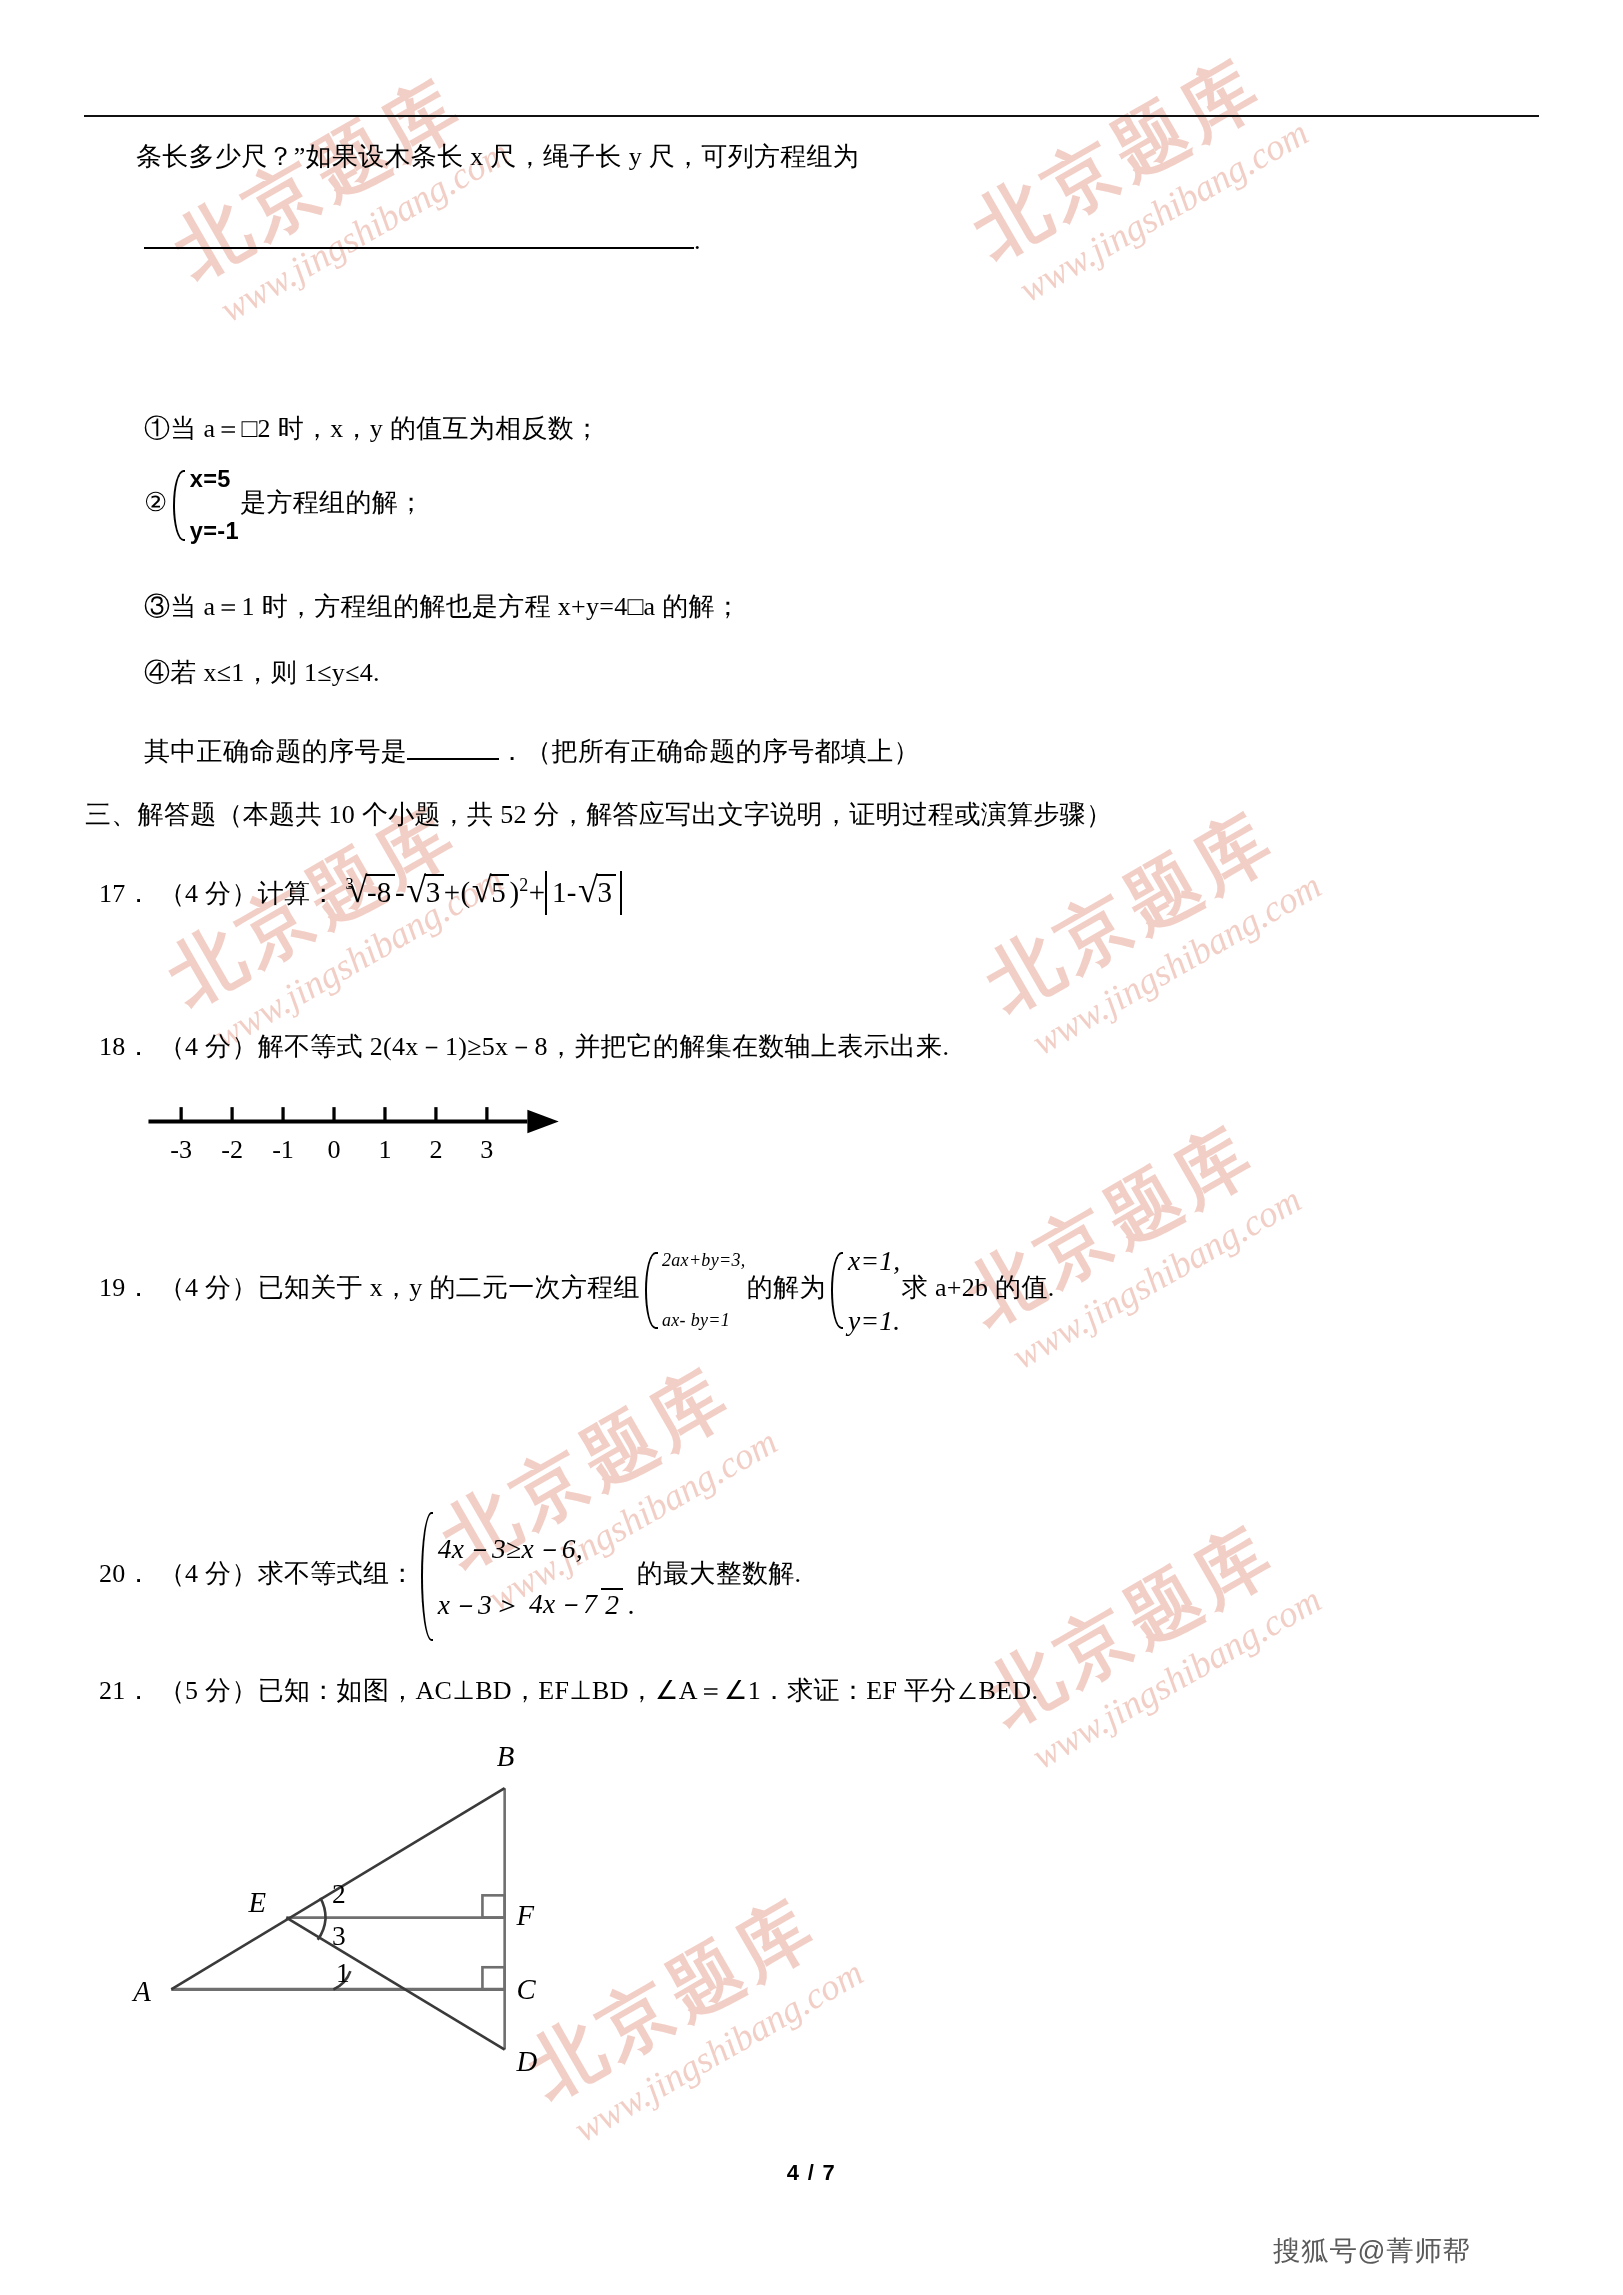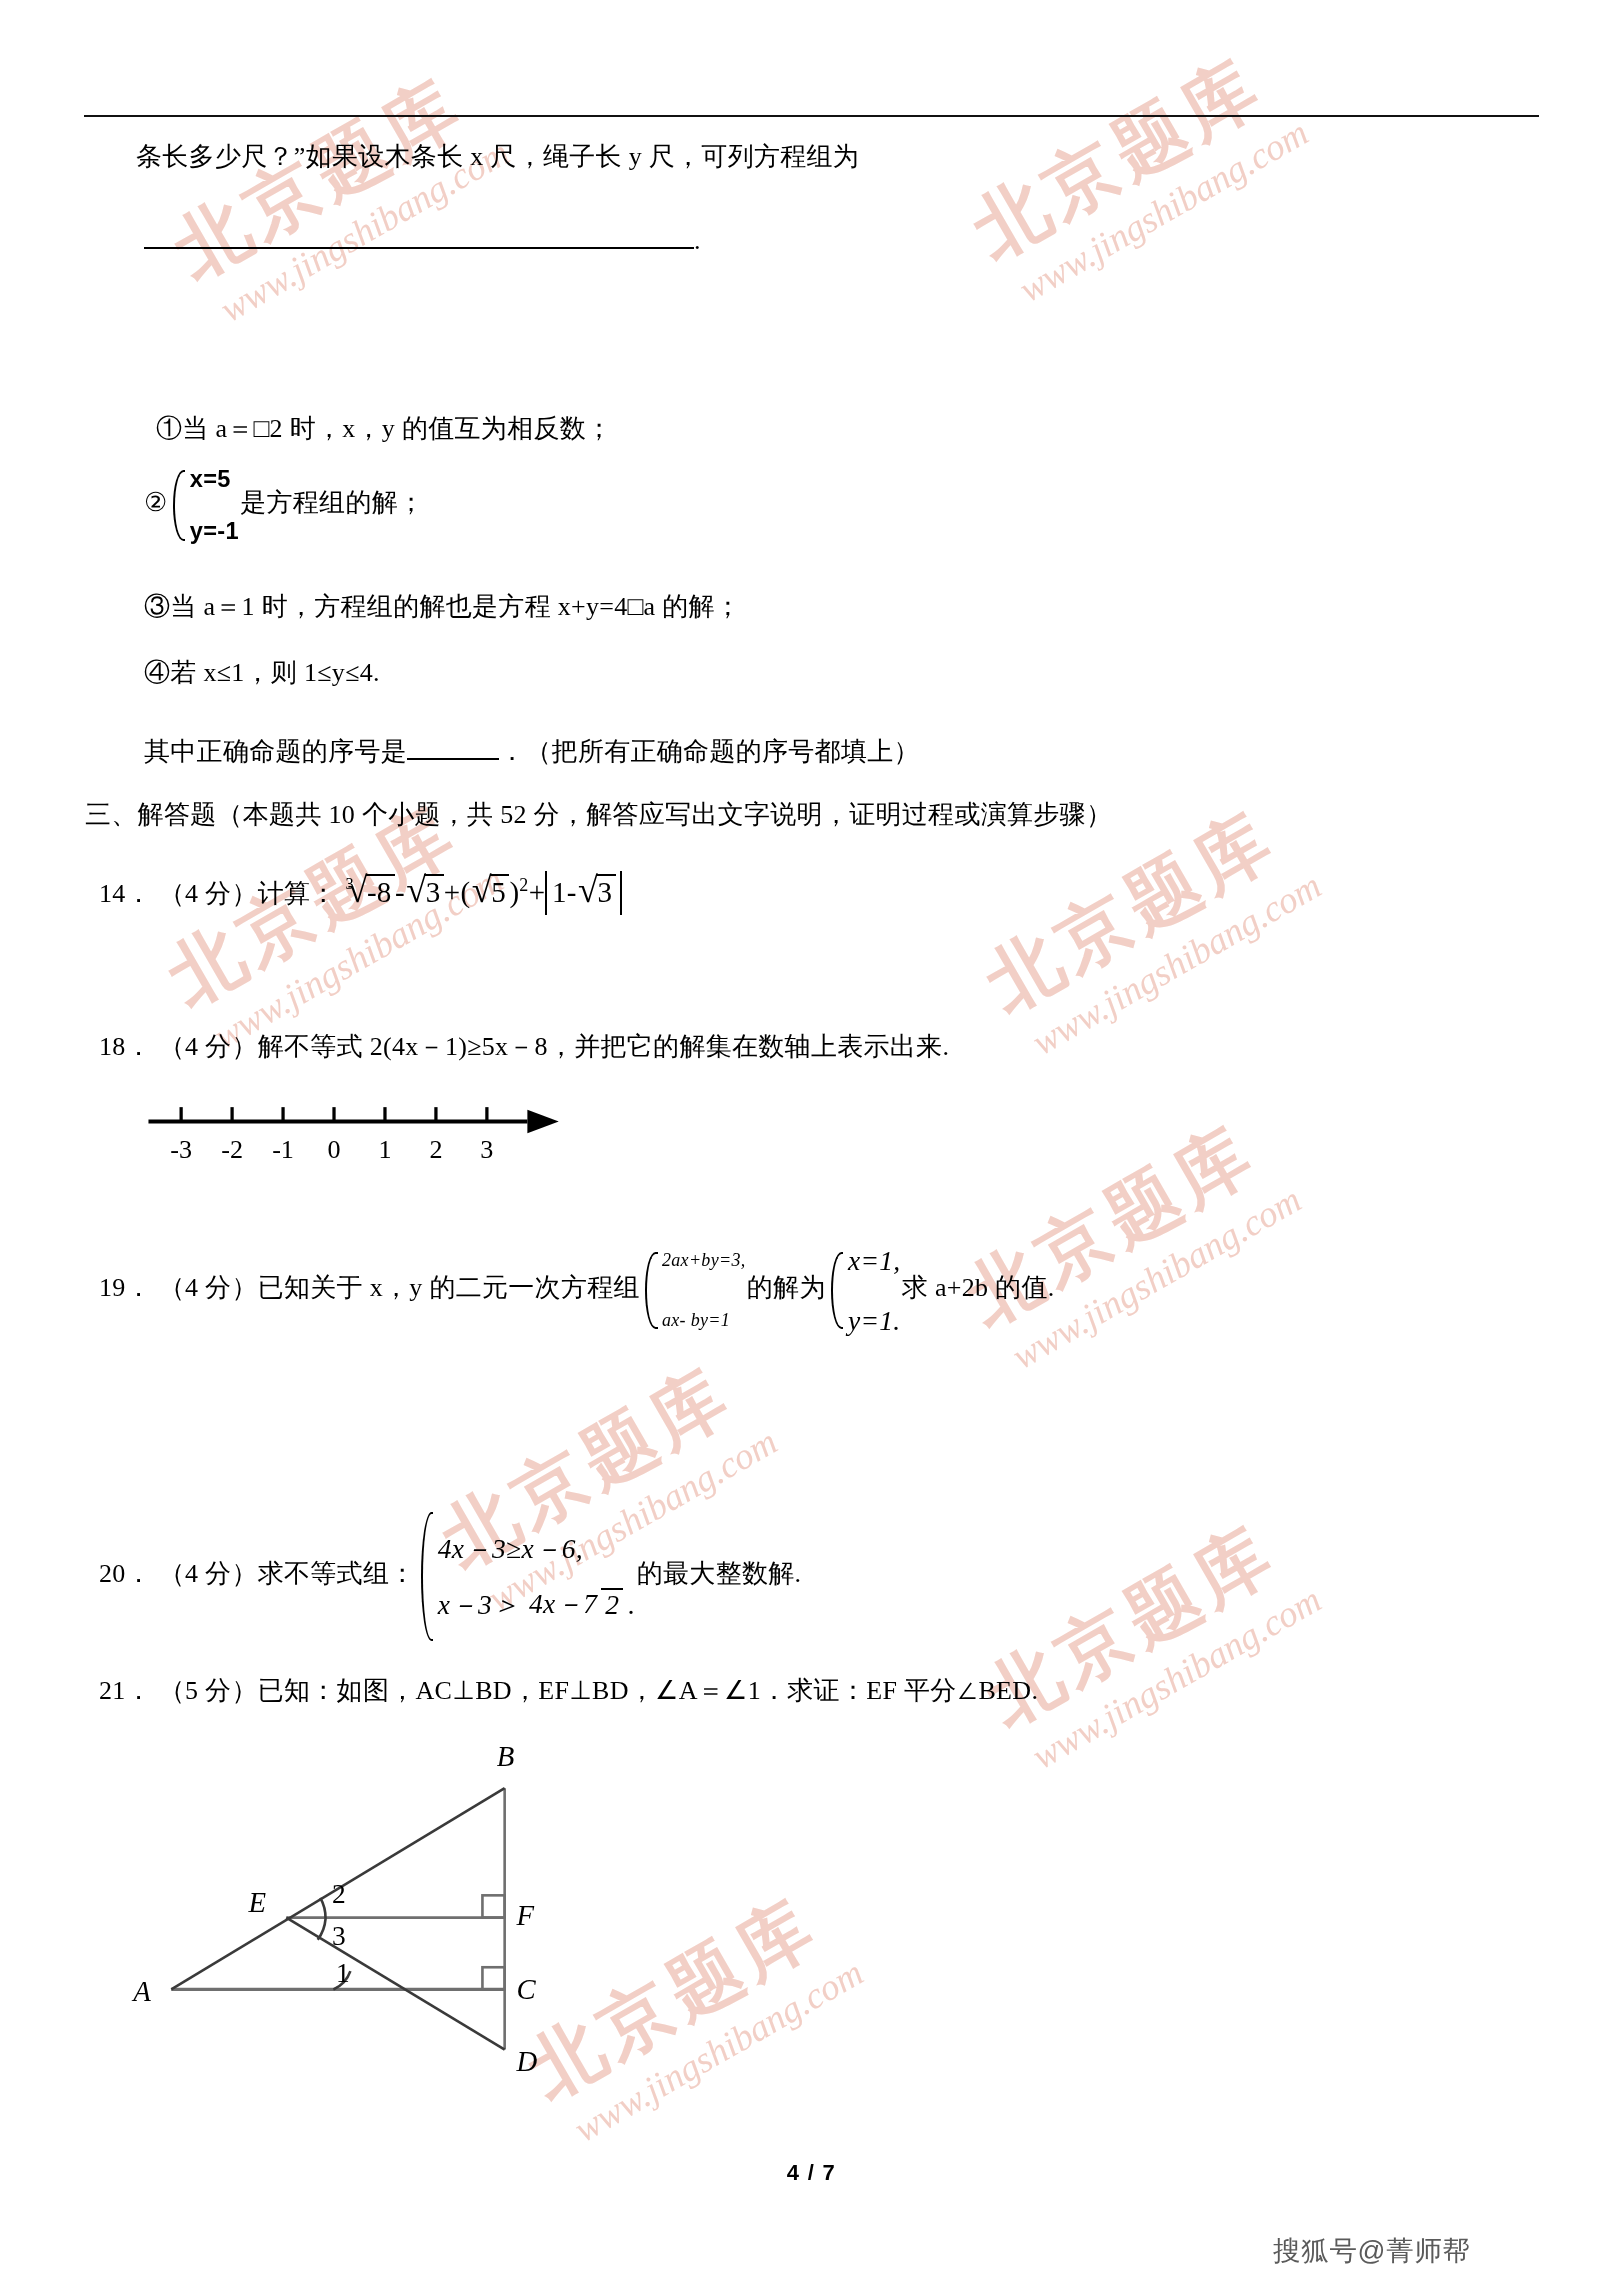--- a/index.html
+++ b/index.html
@@ -194,21 +194,21 @@
 
   <div class="hrule"></div>
 
   <div class="blk body-cn" style="left:136px; top:139px; width:1375px;">条长多少尺？”如果设木条长 x 尺，绳子长 y 尺，可列方程组为</div>
 
   <div class="blk" style="left:144px; top:223px;">
     <span class="fillblank" style="width:550px; height:19.6px;"></span><span class="body-cn">.</span>
   </div>
 
 
-  <div class="blk body-cn" style="left:156px; top:411px; width:1375px;">①当 a＝□2 时，x，y 的值互为相反数；</div>
+  <div class="blk body-cn" style="left:144px; top:411px; width:1375px;">①当 a＝□2 时，x，y 的值互为相反数；</div>
 
   <div class="blk body-cn" style="left:144px; top:469px;">
     <span>②</span><span class="sys sys-b" style="font-size:23.6px; height:73px;">
       <span class="brace"></span>
       <span class="rows">
         <div>x=5</div>
         <div style="margin-top:18.3px;">y=-1</div>
       </span>
     </span><span>是方程组的解；</span>
   </div>
@@ -217,21 +217,21 @@
 
   <div class="blk body-cn" style="left:144px; top:655px; width:1375px;">④若 x≤1，则 1≤y≤4.</div>
 
   <div class="blk body-cn" style="left:144px; top:706px;margin-top:28px;">
     <span>其中正确命题的序号是</span><span class="fillblank" style="width:92px; height:18.3px;"></span><span>．（把所有正确命题的序号都填上）</span>
   </div>
 
   <div class="blk body-cn" style="left:85px; top:797px; width:1473px;">三、解答题（本题共 10 个小题，共 52 分，解答应写出文字说明，证明过程或演算步骤）</div>
 
   <div class="blk body-cn" style="left:99px; top:871px;">
-    <span class="qnum">14．</span>
+    <span class="qnum">17．</span>
     <span>（4 分）</span><span>计算：</span><span class="math" style="font-size:29px;">
         <span class="sqrt"><span class="idx">3</span><span class="radsign">√</span><span class="rad">-8</span></span><span>-</span><span class="sqrt"><span class="radsign">√</span><span class="rad">3</span></span><span>+</span><span>(</span><span class="sqrt"><span class="radsign">√</span><span class="rad">5</span></span><span>)</span><span class="sup">2</span><span>+</span><span class="abs"><span>1-</span><span class="sqrt"><span class="radsign">√</span><span class="rad">3</span></span></span>
       </span>
   </div>
 
   <div class="blk body-cn" style="left:99px; top:1029px; width:1440px;">
     <span class="qnum">18．</span>
     <span>（4 分）</span><span>解不等式 2(4x－1)≥5x－8，并把它的解集在数轴上表示出来.</span>
   </div>
 

